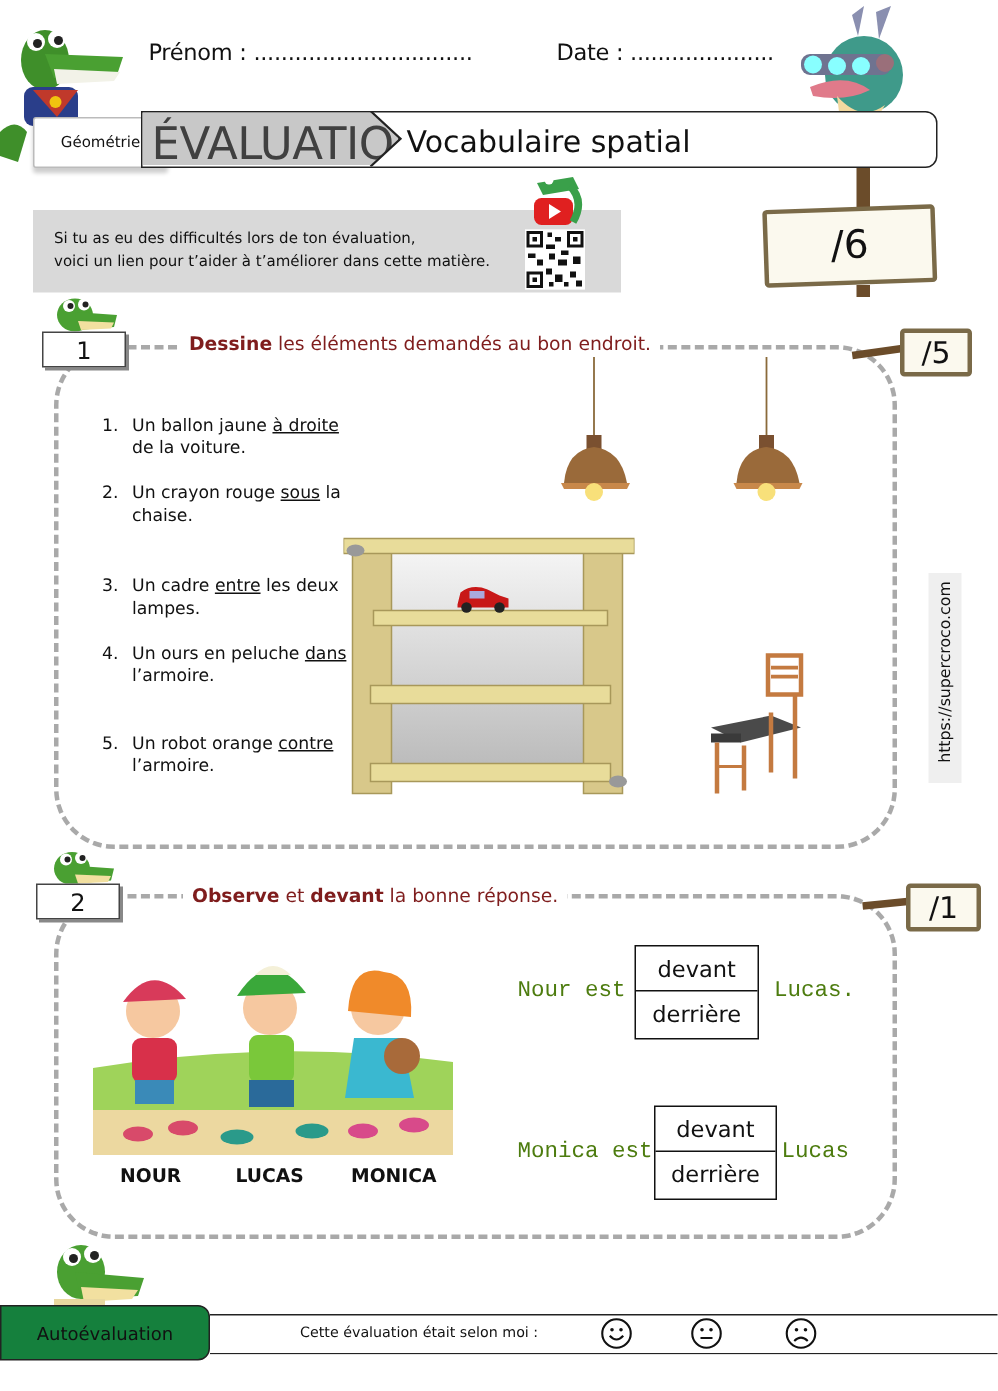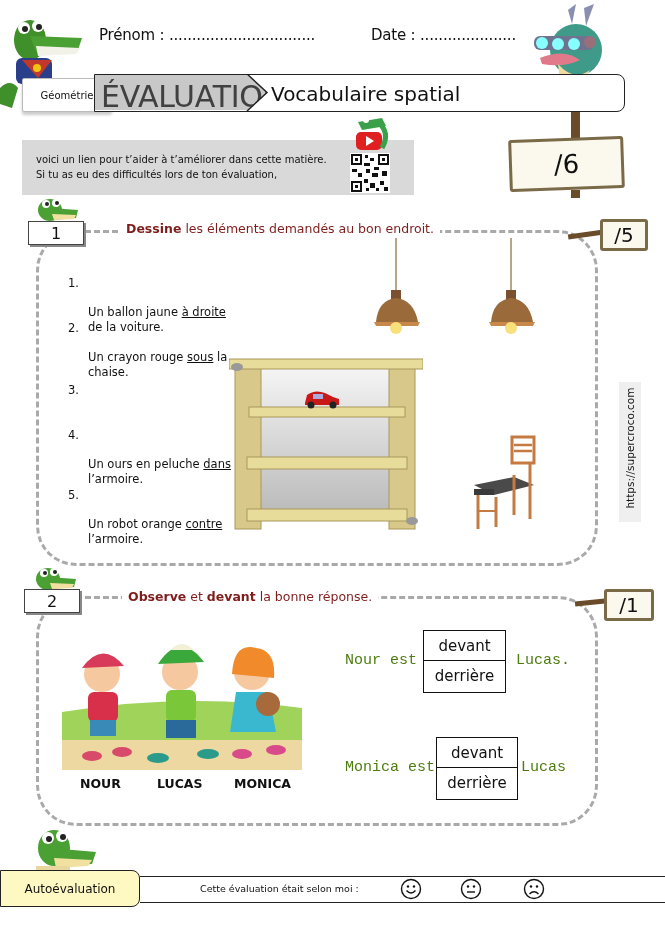--- a/index.html
+++ b/index.html
@@ -28,34 +28,34 @@
   .score-small { font-size: 20px; height: 32px; width: 48px; }
 
   
   .sec-frame { border: 3px dashed #a9a9a9; border-radius: 40px; }
   .num-box { width: 56px; height: 24px; background: #fff; border: 1.5px solid #444; box-shadow: 2px 2px 0 #888; display: flex; align-items: center; justify-content: center; font-size: 16px; }
   .instr { font-size: 12.5px; color: #7f1d1d; background: #fff; padding: 0 6px; }
   .instr b { font-weight: bold; }
 
   .list-item { font-size: 11.5px; line-height: 15px; color: #111; width: 170px; }
   .list-item .n { position: absolute; left: 0; }
-  .list-item .t { position: absolute; left: 20px; width: 150px; margin-top: 29px; }
+  .list-item .t { position: absolute; left: 20px; width: 150px; }
   .u { text-decoration: underline; }
 
   .website { left: 619px; top: 382px; width: 22px; height: 140px; background: #efefef; }
   .website span { position: absolute; left: -56px; top: 60px; width: 134px; transform: rotate(-90deg); font-size: 10.5px; color: #111; text-align: center; }
 
   .kid-label { font-size: 12.5px; font-weight: bold; color: #111; }
   .choice-box { border: 1.5px solid #111; background: #fff; }
   .choice-box div { height: 30px; display:flex; align-items:center; justify-content:center; font-size: 15px; }
   .choice-box div:first-child { border-bottom: 1.5px solid #111; }
   .sentence { font-size: 15px; color: #4d7c0f; font-family: Liberation Mono, monospace; }
 
   
-  .auto-tab { left: 0; top: 870px; width: 140px; height: 37px; background: #fef9c3; border: 1.5px solid #222; border-radius: 0 8px 8px 0; display: flex; align-items: center; justify-content: center; font-size: 12px; }
+  .auto-tab { left: 0; top: 870px; width: 140px; height: 37px; background: #15803d; border: 1.5px solid #222; border-radius: 0 8px 8px 0; display: flex; align-items: center; justify-content: center; font-size: 12px; }
   .auto-band { left: 140px; top: 876px; width: 550px; height: 27px; border: 1.5px solid #222; border-left: none; border-radius: 0 6px 6px 0; background: #fff; }
   .auto-text { left: 60px; top: 6px; font-size: 9.5px; }
   .smiley { width: 22px; height: 22px; }
 </style>
 </head>
 <body>
 
 <svg class="abs" style="left:0;top:8px;" width="95" height="105" viewBox="0 0 95 105">
   <ellipse cx="30" cy="32" rx="16" ry="20" fill="#3f8f2a"></ellipse>
   <path d="M30 28 L82 30 L78 42 L36 44 Z" fill="#4aa032"></path>
@@ -94,22 +94,22 @@
   <svg class="abs title-eval-border" width="24" height="37" viewBox="0 0 24 37">
     <path d="M2 0 L22 18.5 L2 37" fill="none" stroke="#222" stroke-width="1.5"></path>
   </svg>
   <div class="abs title-sub">Vocabulaire spatial</div>
 </div>
 
 <div class="abs post" style="left:571px;top:112px;width:9px;height:30px;"></div>
 
 <div class="abs help-box">
   <div class="abs help-text">
+    <div>Si tu as eu des difficultés lors de ton évaluation,</div>
     <div>voici un lien pour t’aider à t’améliorer dans cette matière.</div>
-    <div>Si tu as eu des difficultés lors de ton évaluation,</div>
   </div>
 </div>
 <svg class="abs" style="left:352px;top:114px;" width="40" height="38" viewBox="0 0 40 38">
   <path d="M6 8 L30 4 L34 12 L10 16 Z" fill="#3aa04a"></path>
   <circle cx="14" cy="6" r="3" fill="#fff"></circle>
   <rect x="4" y="18" width="26" height="18" rx="5" fill="#e02020"></rect>
   <path d="M14 22 L22 27 L14 32 Z" fill="#fff"></path>
   <path d="M28 10 Q38 20 30 34" fill="none" stroke="#3aa04a" stroke-width="5"></path>
 </svg>
 <svg class="abs qr" viewBox="0 0 40 40">
@@ -166,20 +166,21 @@
 <div class="abs list-item" style="left:68px;top:276px;height:32px;">
   <span class="n">1.</span>
   <span class="t"><span>Un ballon jaune </span><span class="u">à droite</span><span> de la voiture.</span></span>
 </div>
 <div class="abs list-item" style="left:68px;top:321px;height:32px;">
   <span class="n">2.</span>
   <span class="t"><span>Un crayon rouge </span><span class="u">sous</span><span> la chaise.</span></span>
 </div>
 <div class="abs list-item" style="left:68px;top:383px;height:32px;">
   <span class="n">3.</span>
+  <span class="t"><span>Un cadre </span><span class="u">entre</span><span> les deux lampes.</span></span>
 </div>
 <div class="abs list-item" style="left:68px;top:428px;height:32px;">
   <span class="n">4.</span>
   <span class="t"><span>Un ours en peluche </span><span class="u">dans</span><span> l’armoire.</span></span>
 </div>
 <div class="abs list-item" style="left:68px;top:488px;height:32px;">
   <span class="n">5.</span>
   <span class="t"><span>Un robot orange </span><span class="u">contre</span><span> l’armoire.</span></span>
 </div>
 

